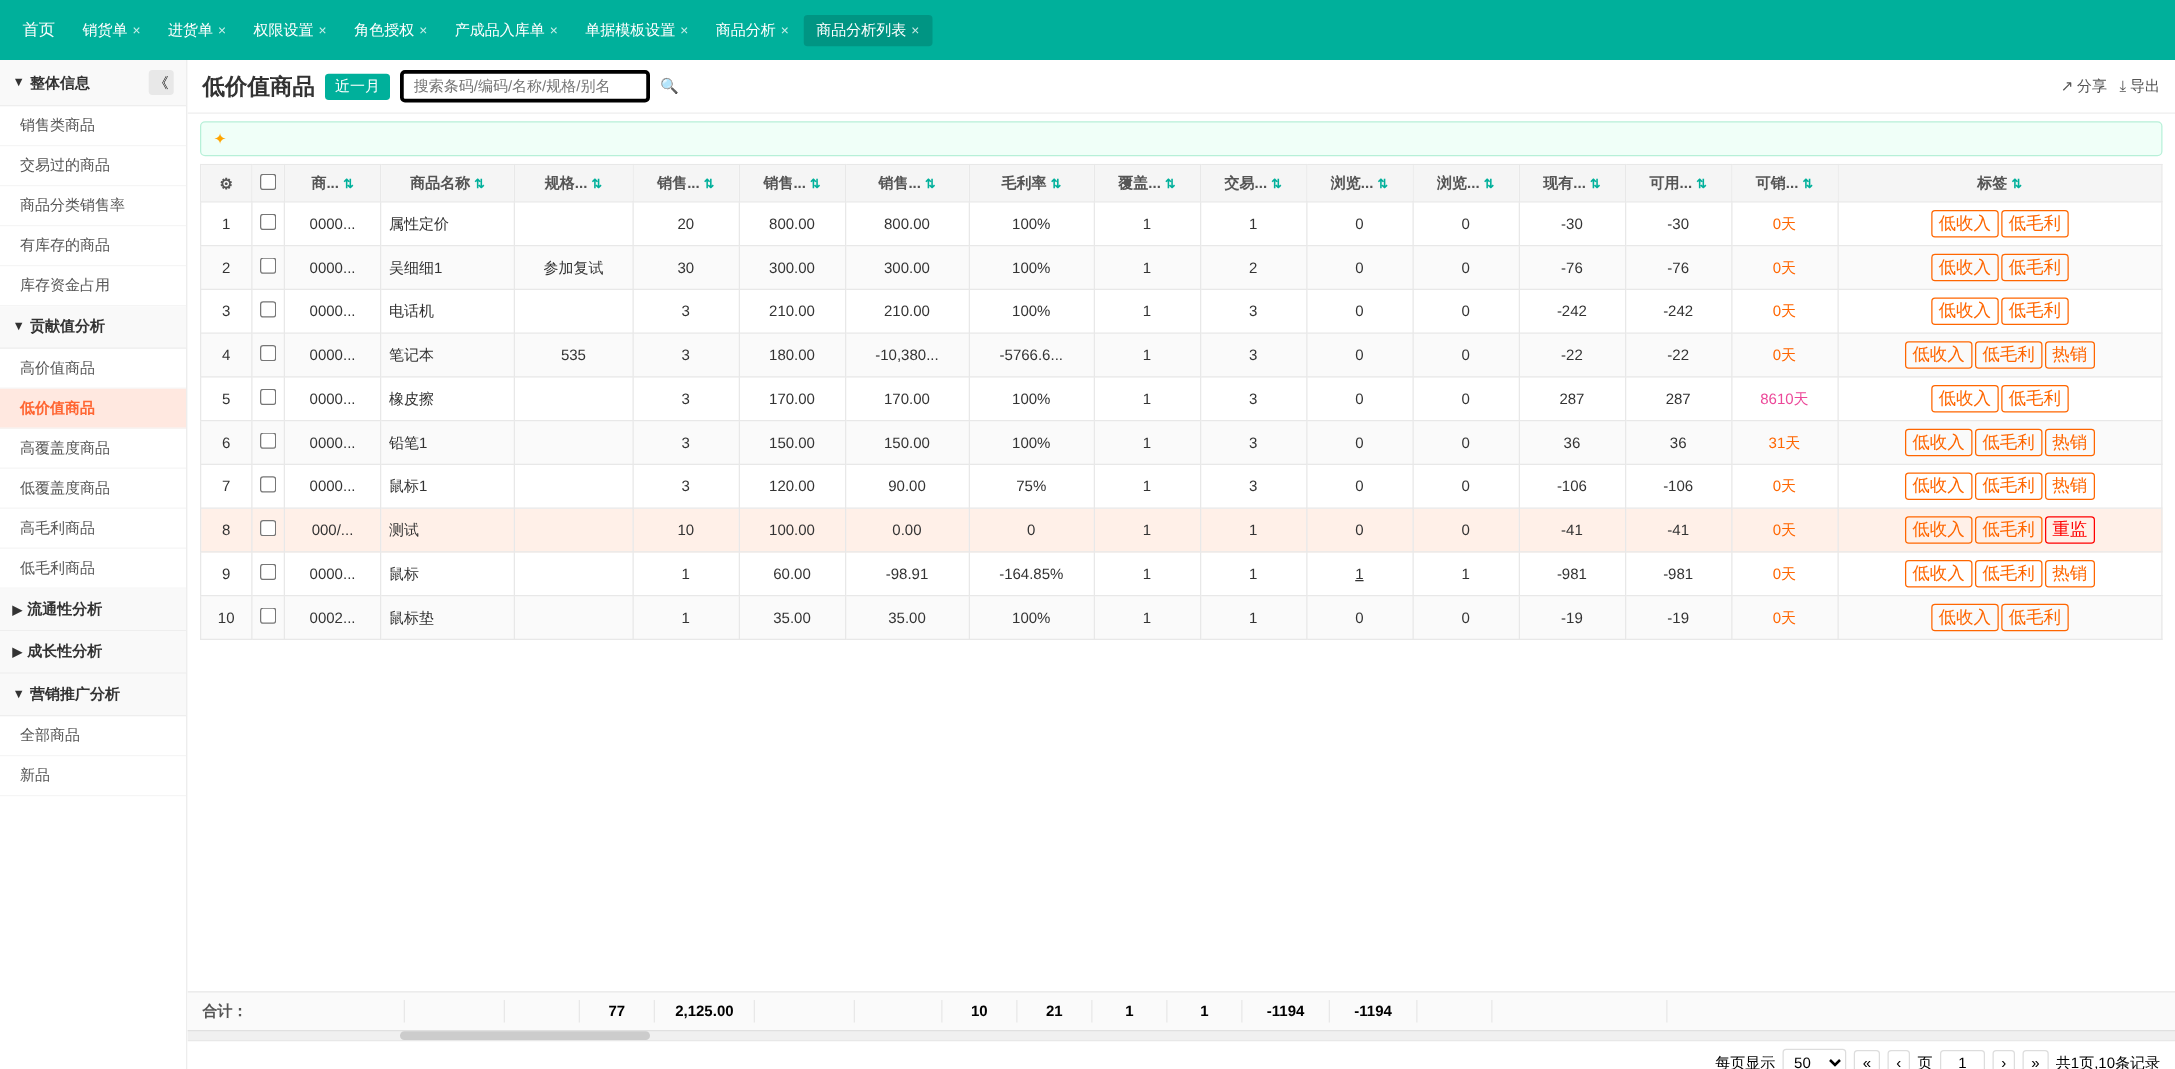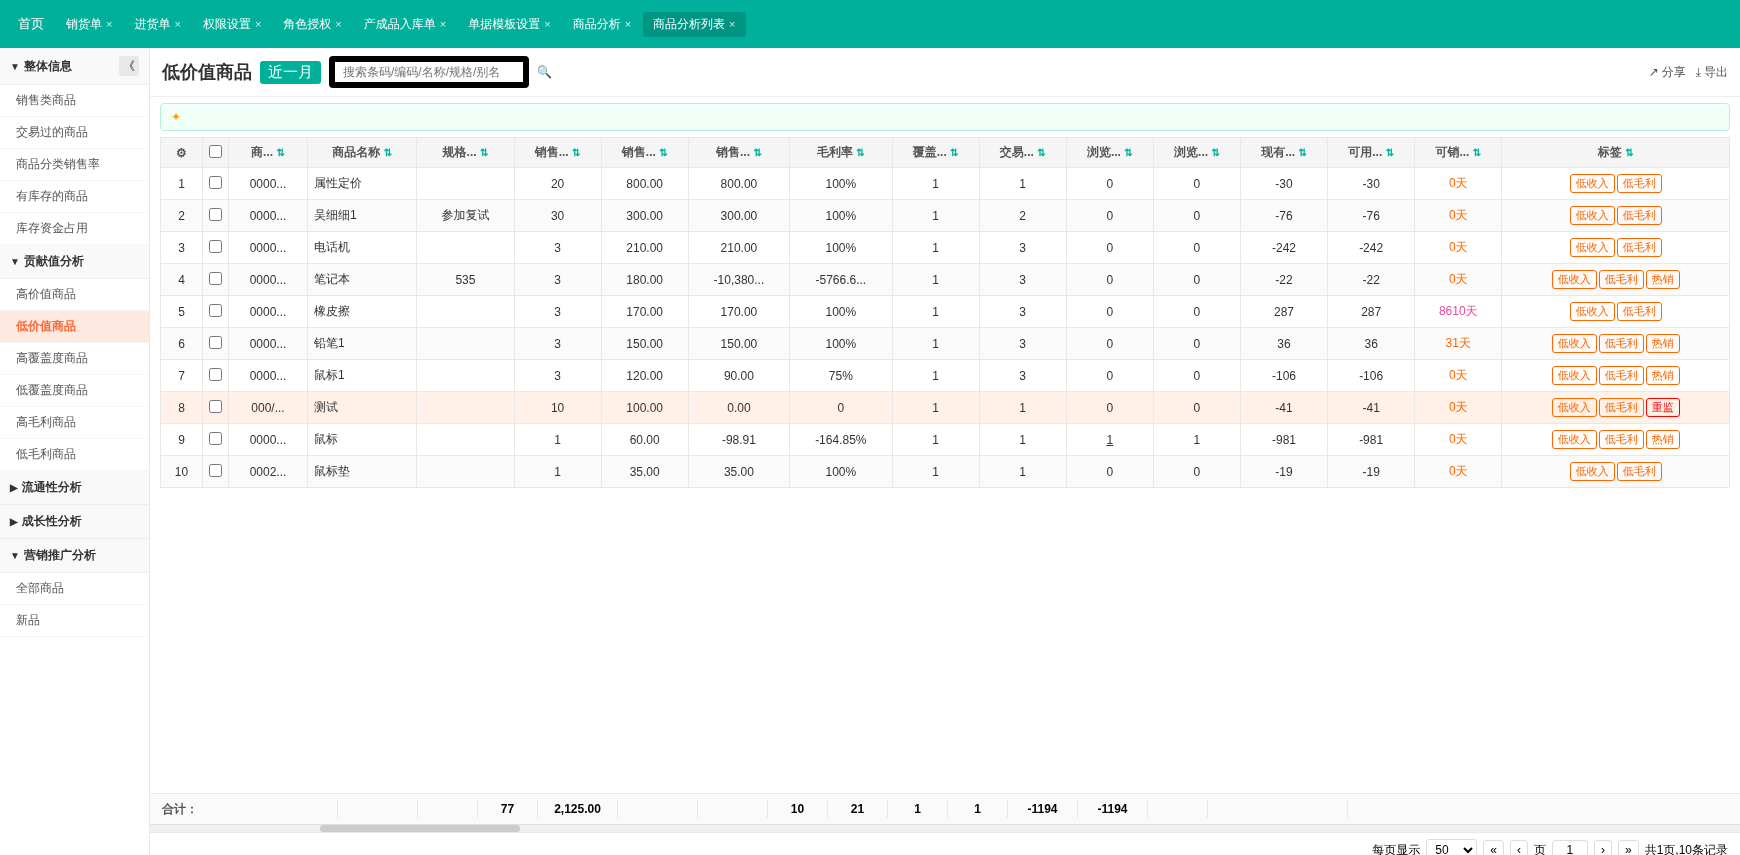--- a/index.html
+++ b/index.html
@@ -78,24 +78,24 @@
     .page-title {
       font-size: 18px;
       font-weight: bold;
       color: #333;
     }
     .period-tag {
       background: #00b09b;
       color: #fff;
       padding: 2px 8px;
       border-radius: 3px;
-      font-size: 15px;
+      font-size: 12px;
     }
     .search-box {
-      border: 6px solid #000000;
+      border: 3px solid #000000;
       border-radius: 4px;
       padding: 3px 8px;
       width: 200px;
       color: #999;
       outline: none;
     }
     .search-icon { color: #ff6600; cursor: pointer; }
     .header-right {
       margin-left: auto;
       display: flex;
@@ -155,37 +155,37 @@
       text-align: center;
       color: #333;
     }
     tr:nth-child(even) { background: #fafafa; }
     tr.highlighted { background: #fff0e8; }
 
     .tag {
       display: inline-block;
       padding: 1px 5px;
       border-radius: 3px;
-      font-size: 11px;
+      font-size: 14px;
       margin: 1px;
     }
     .tag-orange { color: #ff6600; border: 1px solid #ff6600; }
     .tag-red { color: #ff0000; border: 1px solid #ff0000; }
 
     .link-underline { text-decoration: underline; cursor: pointer; color: #333; }
 
     
     .footer-bar {
       border-top: 1px solid #e8e8e8;
       padding: 6px 12px;
       display: flex;
       align-items: center;
       background: #fafafa;
     }
-    .total-label { color: #555; margin-right: 20px; font-weight: bold; }
+    .total-label { color: #555; margin-right: 6px; font-weight: bold; }
     .total-cell {
       min-width: 60px;
       padding: 2px 6px;
       text-align: center;
       border-right: 1px solid #e8e8e8;
     }
 
     .pagination-bar {
       border-top: 1px solid #e8e8e8;
       padding: 6px 12px;

